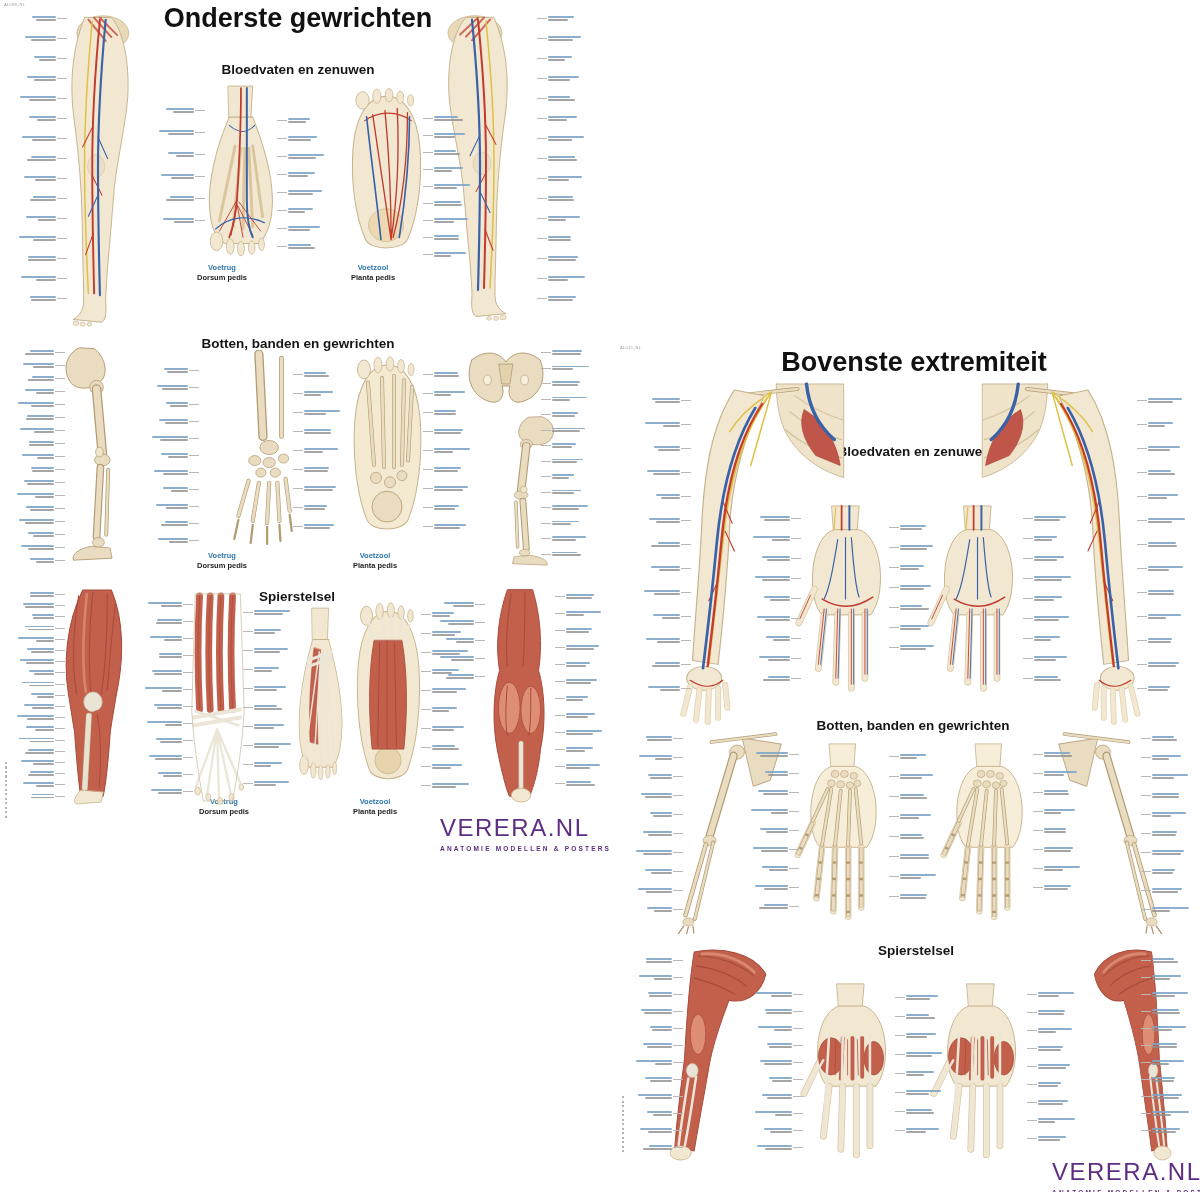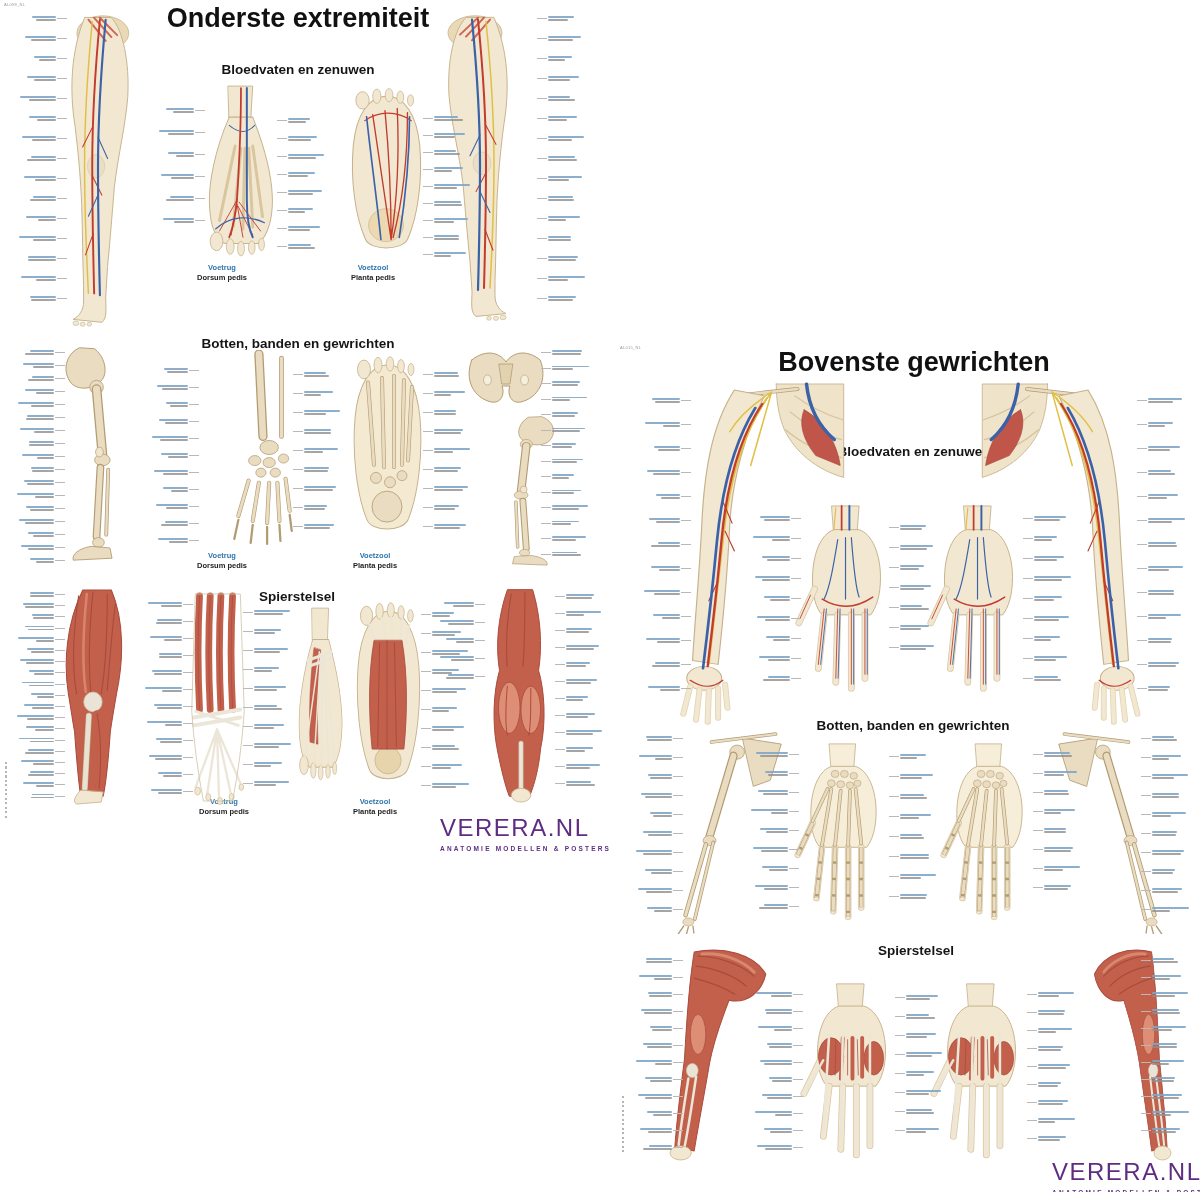--- a/index.html
+++ b/index.html
@@ -27,21 +27,21 @@
   .vsmudge{position:absolute;width:1.5px;
            background:repeating-linear-gradient(#b5b5b5 0 2px,transparent 2px 4.5px);}
 </style>
 </head>
 <body>
 
 <div id="canvas">
 
   <section>
     <div class="code" style="left:4px;top:2px">AL098_NL</div>
-    <div class="title" style="left:298px;top:3px">Onderste extremiteit</div>
+    <div class="title" style="left:298px;top:3px">Onderste gewrichten</div>
 
     <div class="sec" style="left:298px;top:62px">Bloedvaten en zenuwen</div>
     <div class="sec" style="left:298px;top:336px">Botten, banden en gewrichten</div>
     <div class="sec" style="left:297px;top:589px">Spierstelsel</div>
 
     <div class="flab" style="left:222px;top:263px">
       <span class="nl">Voetrug</span>
       <span class="lat">Dorsum pedis</span>
     </div>
     <div class="flab" style="left:373px;top:263px">
@@ -67,21 +67,21 @@
 
     <div class="logo" style="left:440px;top:814px;width:146px">
       <div class="lname">VERERA.NL</div>
       <div class="ltag">ANATOMIE MODELLEN &amp; POSTERS</div>
     </div>
     <div class="vsmudge" style="left:5px;top:762px;height:58px"></div>
   </section>
 
   <section>
     <div class="code" style="left:620px;top:345px">AL015_NL</div>
-    <div class="title" style="left:914px;top:347px">Bovenste gewrichten</div>
+    <div class="title" style="left:914px;top:347px">Bovenste extremiteit</div>
 
     <div class="sec" style="left:914px;top:444px">Bloedvaten en zenuwen</div>
     <div class="sec" style="left:913px;top:718px">Botten, banden en gewrichten</div>
     <div class="sec" style="left:916px;top:943px">Spierstelsel</div>
 
     <div class="logo" style="left:1052px;top:1158px;width:146px">
       <div class="lname">VERERA.NL</div>
       <div class="ltag">ANATOMIE MODELLEN &amp; POSTERS</div>
     </div>
     <div class="vsmudge" style="left:622px;top:1096px;height:58px"></div>

